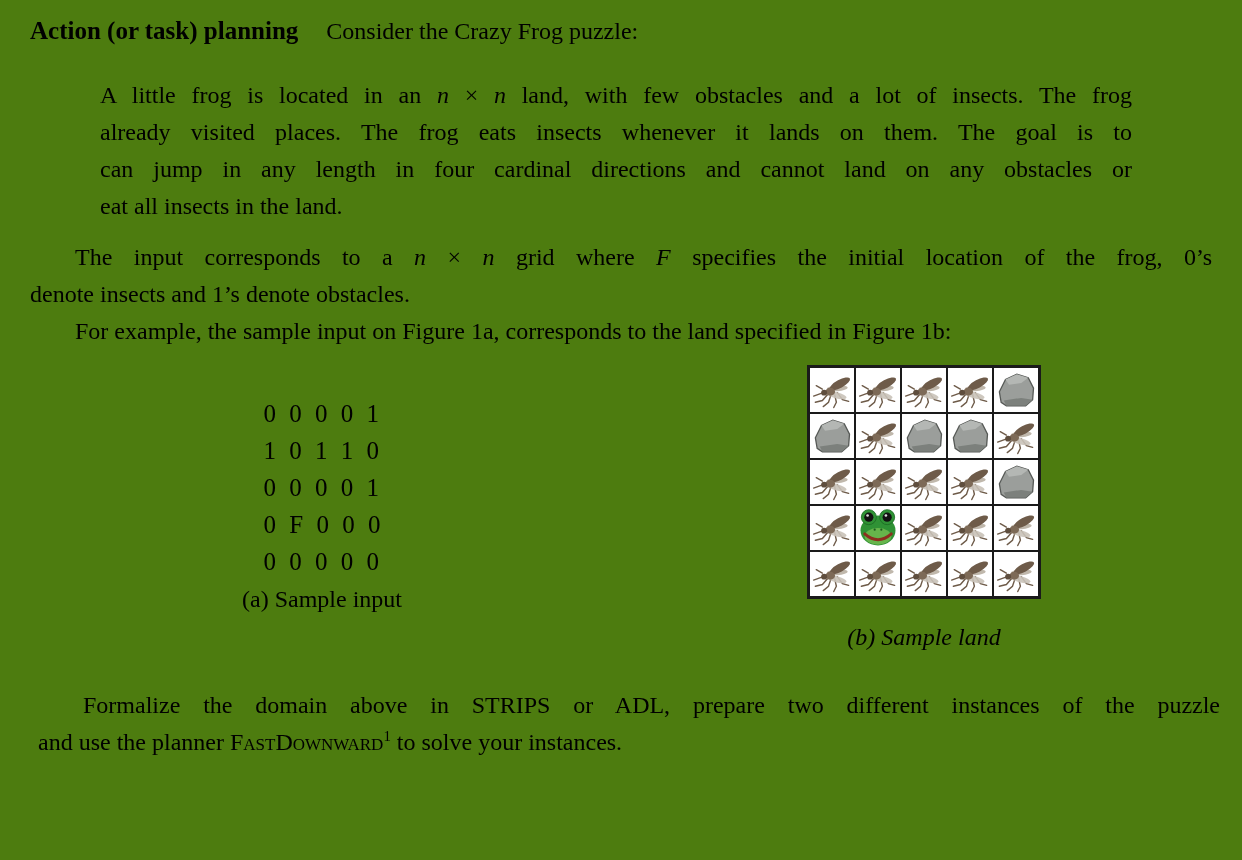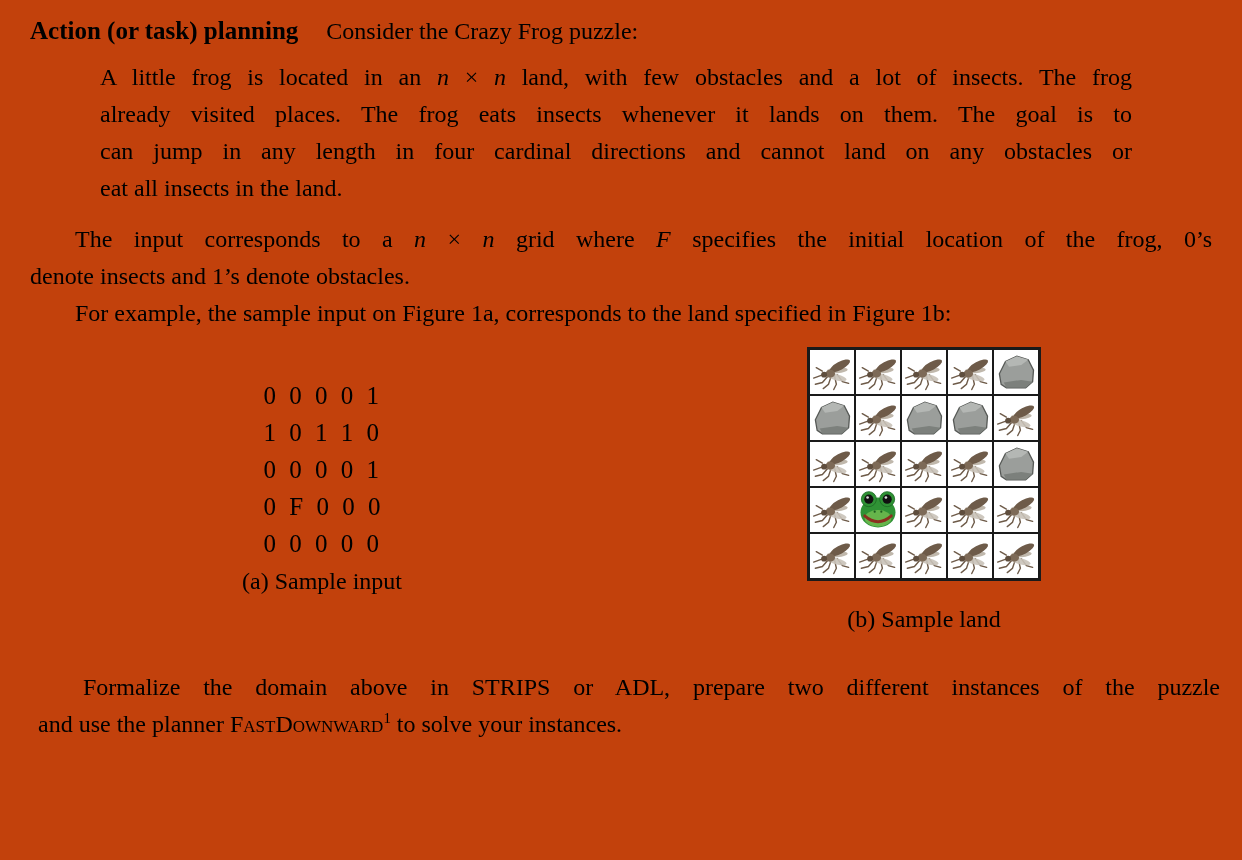--- a/index.html
+++ b/index.html
@@ -1,42 +1,42 @@
 <!DOCTYPE html>
 <html><head>
 <meta charset="utf-8">
 <style>
   html,body{margin:0;padding:0;background:#ffffff;}
   .page{
     position:relative;
     width:1242px;height:860px;
     box-sizing:border-box;
     padding:12px 30px;
-    background:#c2410c;color:#000000;
+    background:#4d7c0f;color:#000000;
     font-family:"Liberation Serif","DejaVu Serif",serif;
     font-size:24px;line-height:37px;
     overflow:hidden;
   }
   .heading{white-space:nowrap;}
   .heading .hb{font-weight:bold;font-size:25px;}
   .heading .hr{margin-left:22px;}
   .pline{text-align:justify;}
   .just .pline{text-align-last:justify;}
   .just .pline:last-child{text-align-last:left;}
   .indent .pline:first-child{text-indent:45px;}
-  .quote{margin:9px 0 0 70px;width:1032px;}
+  .quote{margin:27px 0 0 70px;width:1032px;}
   .para{width:1182px;}
   .mt14{margin-top:14px;}
   .mt36{margin-top:36px;margin-left:8px;}
   .figure{position:relative;height:286px;margin-top:15px;}
   .fig-a{position:absolute;left:162px;top:30px;width:260px;text-align:center;}
   .input-block{display:inline-block;font-size:25px;}
   .input-block .pline{text-align:center;text-align-last:left;word-spacing:7px;white-space:nowrap;}
   .fig-a .caption{margin-top:0;}
-  .fig-b{position:absolute;left:768px;top:0;width:252px;text-align:center;}
+  .fig-b{position:absolute;left:768px;top:0;width:252px;text-align:center;font-style:italic;}
   .land-grid{
     display:grid;
     grid-template-columns:repeat(5,46px);
     grid-auto-rows:46px;
     border:2px solid #1a1a1a;
     width:fit-content;
     margin:0 auto;
     box-sizing:border-box;
   }
   .cell{

